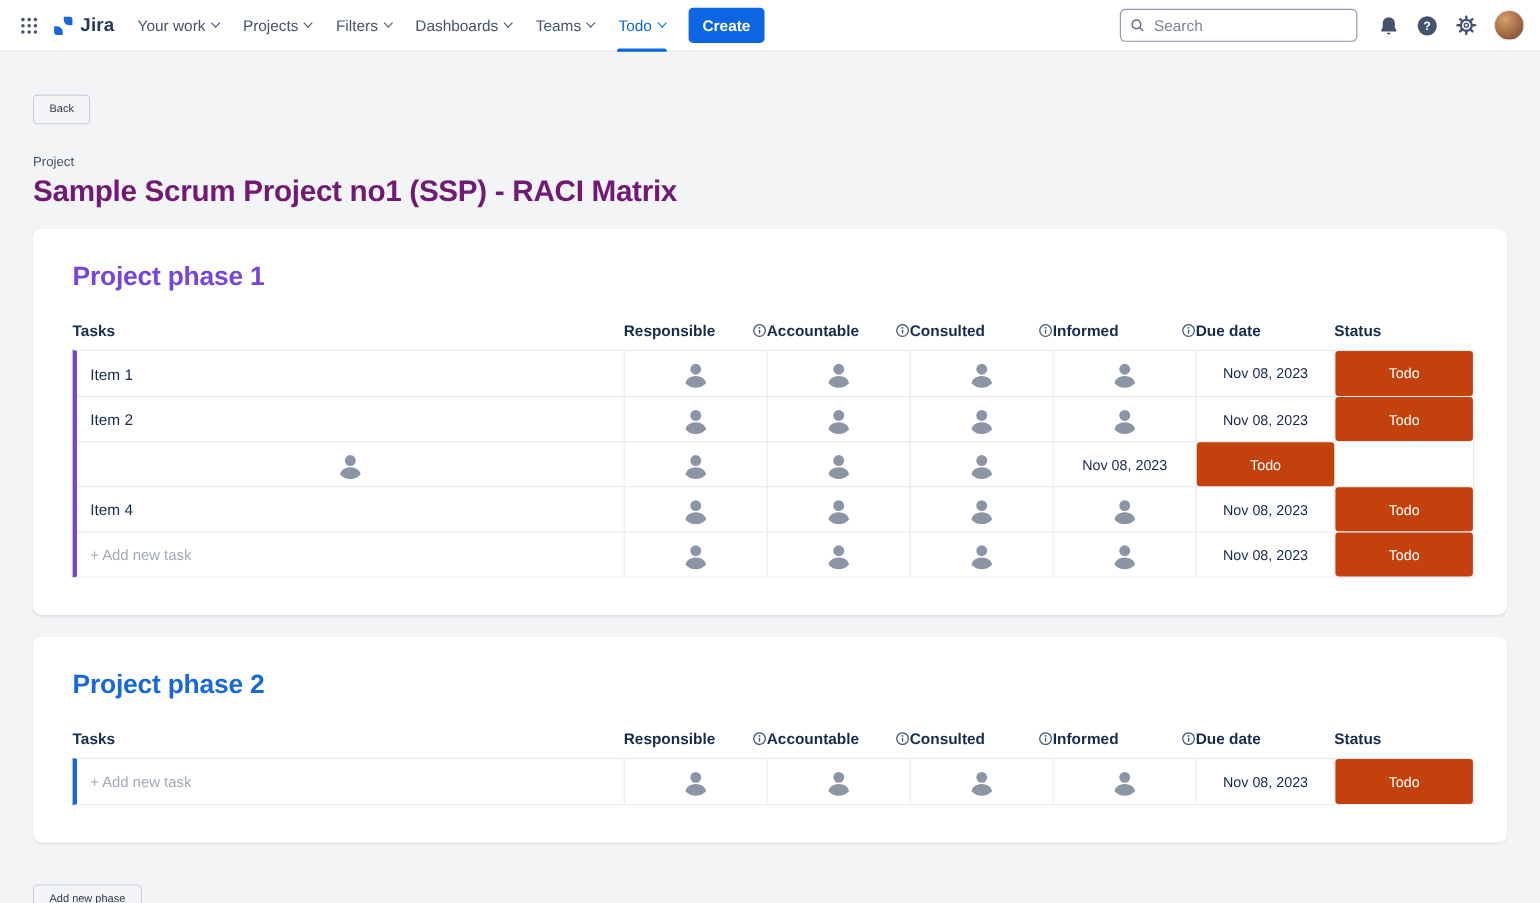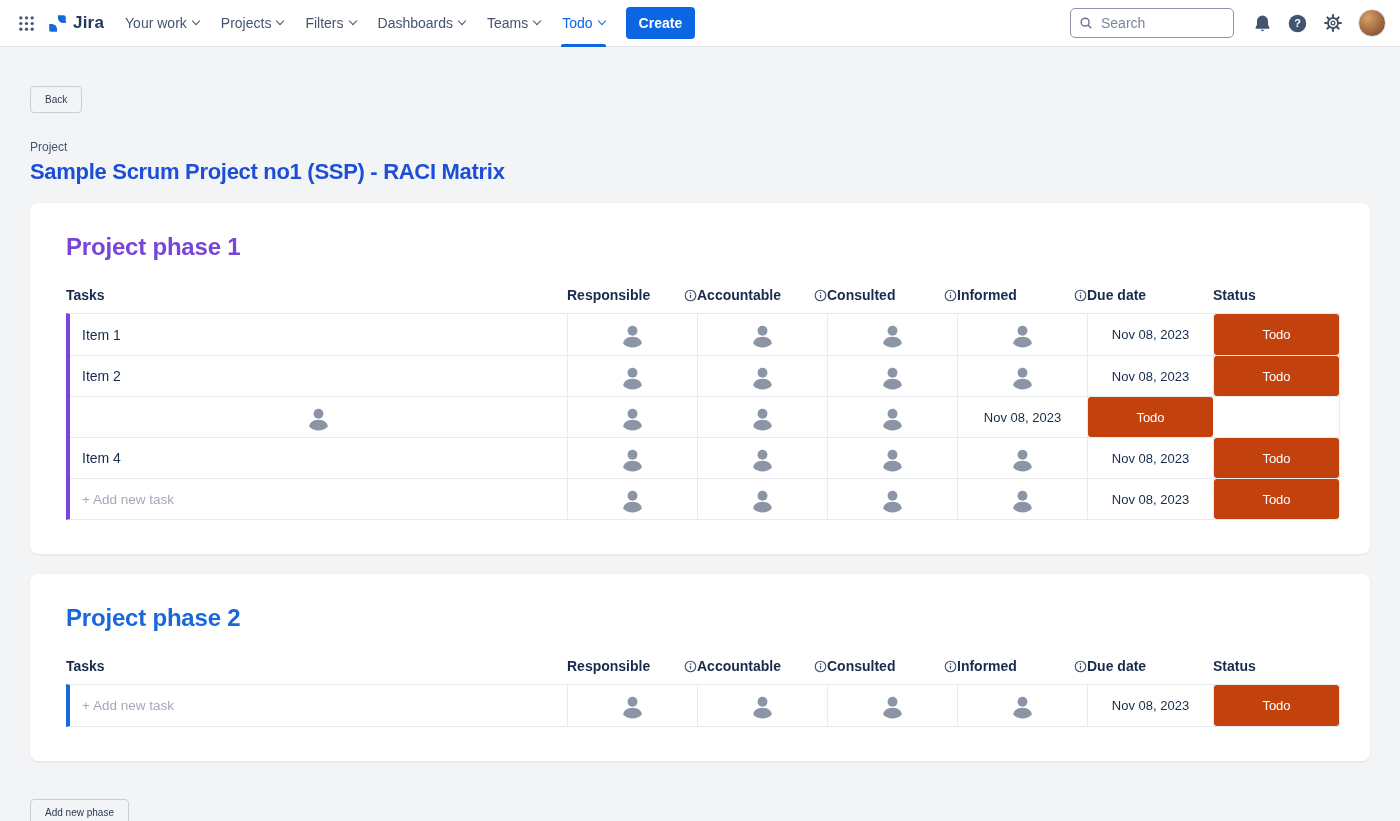--- a/index.html
+++ b/index.html
@@ -47,21 +47,21 @@
     margin-left: 10px;
     background: #0C66E4; color: #fff;
     border: none; border-radius: 4px;
     font-family: inherit; font-size: 14px; font-weight: 600;
     padding: 8px 13px; cursor: pointer;
   }
   .topbar-right { margin-left: auto; display: flex; align-items: center; gap: 15px; }
   .search-wrap { position: relative; margin-right: 4px; }
   .search-wrap .search-icon { position: absolute; left: 9px; top: 8px; }
   .search-input {
-    width: 164px; height: 30px;
+    width: 216px; height: 30px;
     border: 1px solid #8C95A5; border-radius: 5px;
     padding: 0 8px 0 30px;
     font-family: inherit; font-size: 14px; color: #172B4D;
     background: #fff;
   }
   .search-input::placeholder { color: #7A8699; }
   .icon-btn { display:flex; align-items:center; justify-content:center; cursor:pointer; }
   .avatar {
     width: 28px; height: 28px; border-radius: 50%;
     background: radial-gradient(circle at 35% 30%, #d9a06b 0%, #a06a42 55%, #6f4630 100%);
@@ -74,21 +74,21 @@
   .subtle-btn {
     background: #F3F4F6;
     border: 1px solid #C9CED6;
     border-radius: 4px;
     padding: 7px 14px;
     font-family: inherit; font-size: 10px; font-weight: 500; color: #2E3A52;
     cursor: pointer;
   }
   .back-btn { margin-top: 39px; }
   .eyebrow { margin-top: 27px; font-size: 12px; font-weight: 500; color: #44546F; }
-  .page-title { margin: 5px 0 0; font-size: 22px; font-weight: 700; color: #1d4ed8; letter-spacing: -0.3px; }
+  .page-title { margin: 5px 0 0; font-size: 27px; font-weight: 700; color: #701a75; letter-spacing: -0.3px; }
 
   
   .phase-card {
     background: #fff;
     border-radius: 8px;
     margin-top: 20px;
     padding: 20px 30px 34px 36px;
     box-shadow: 0 1px 2px rgba(9,30,66,.08);
   }
   .phase-card:first-of-type { margin-top: 18px; }

